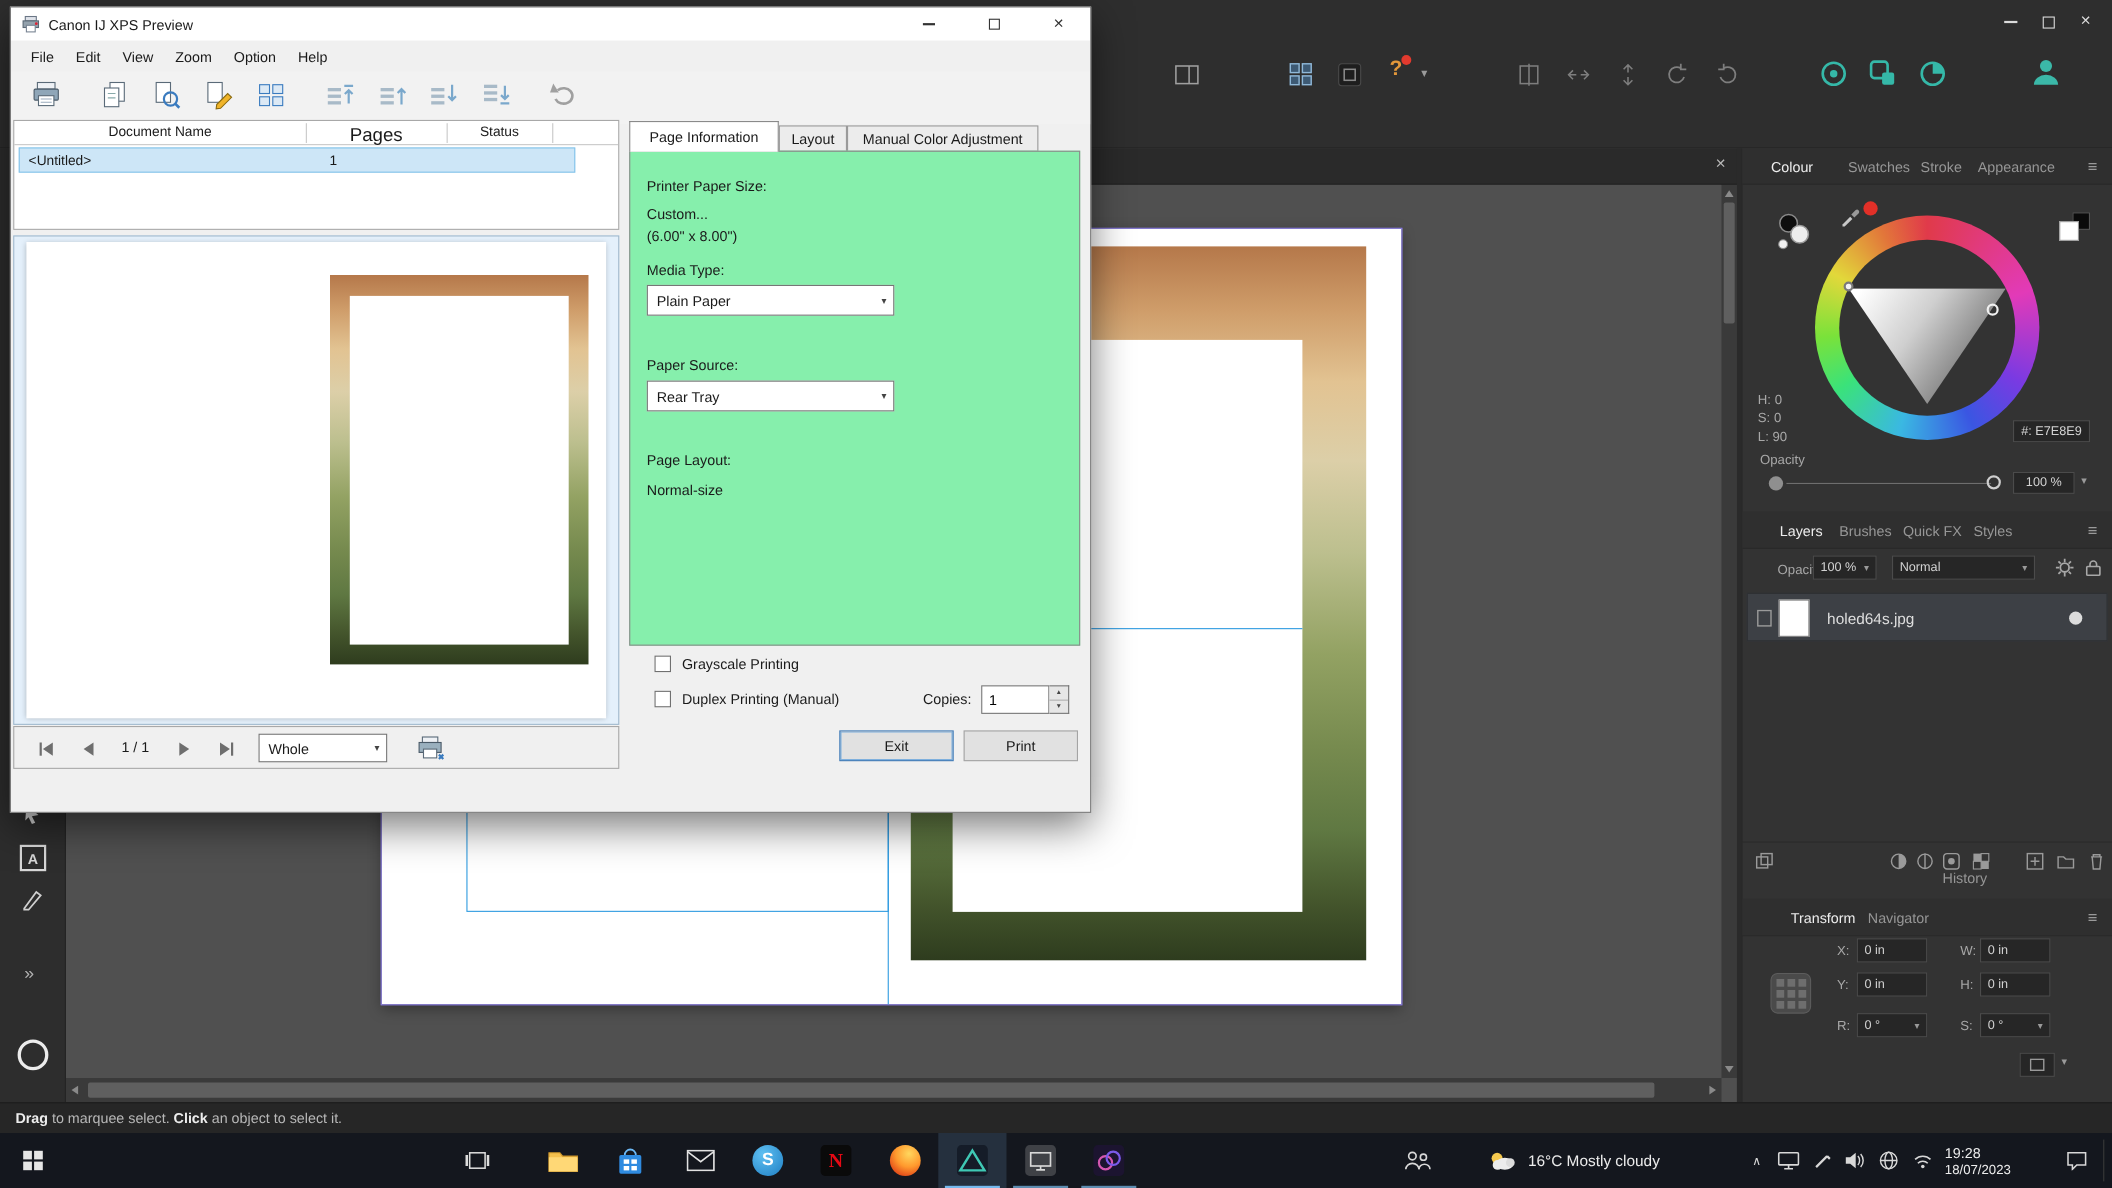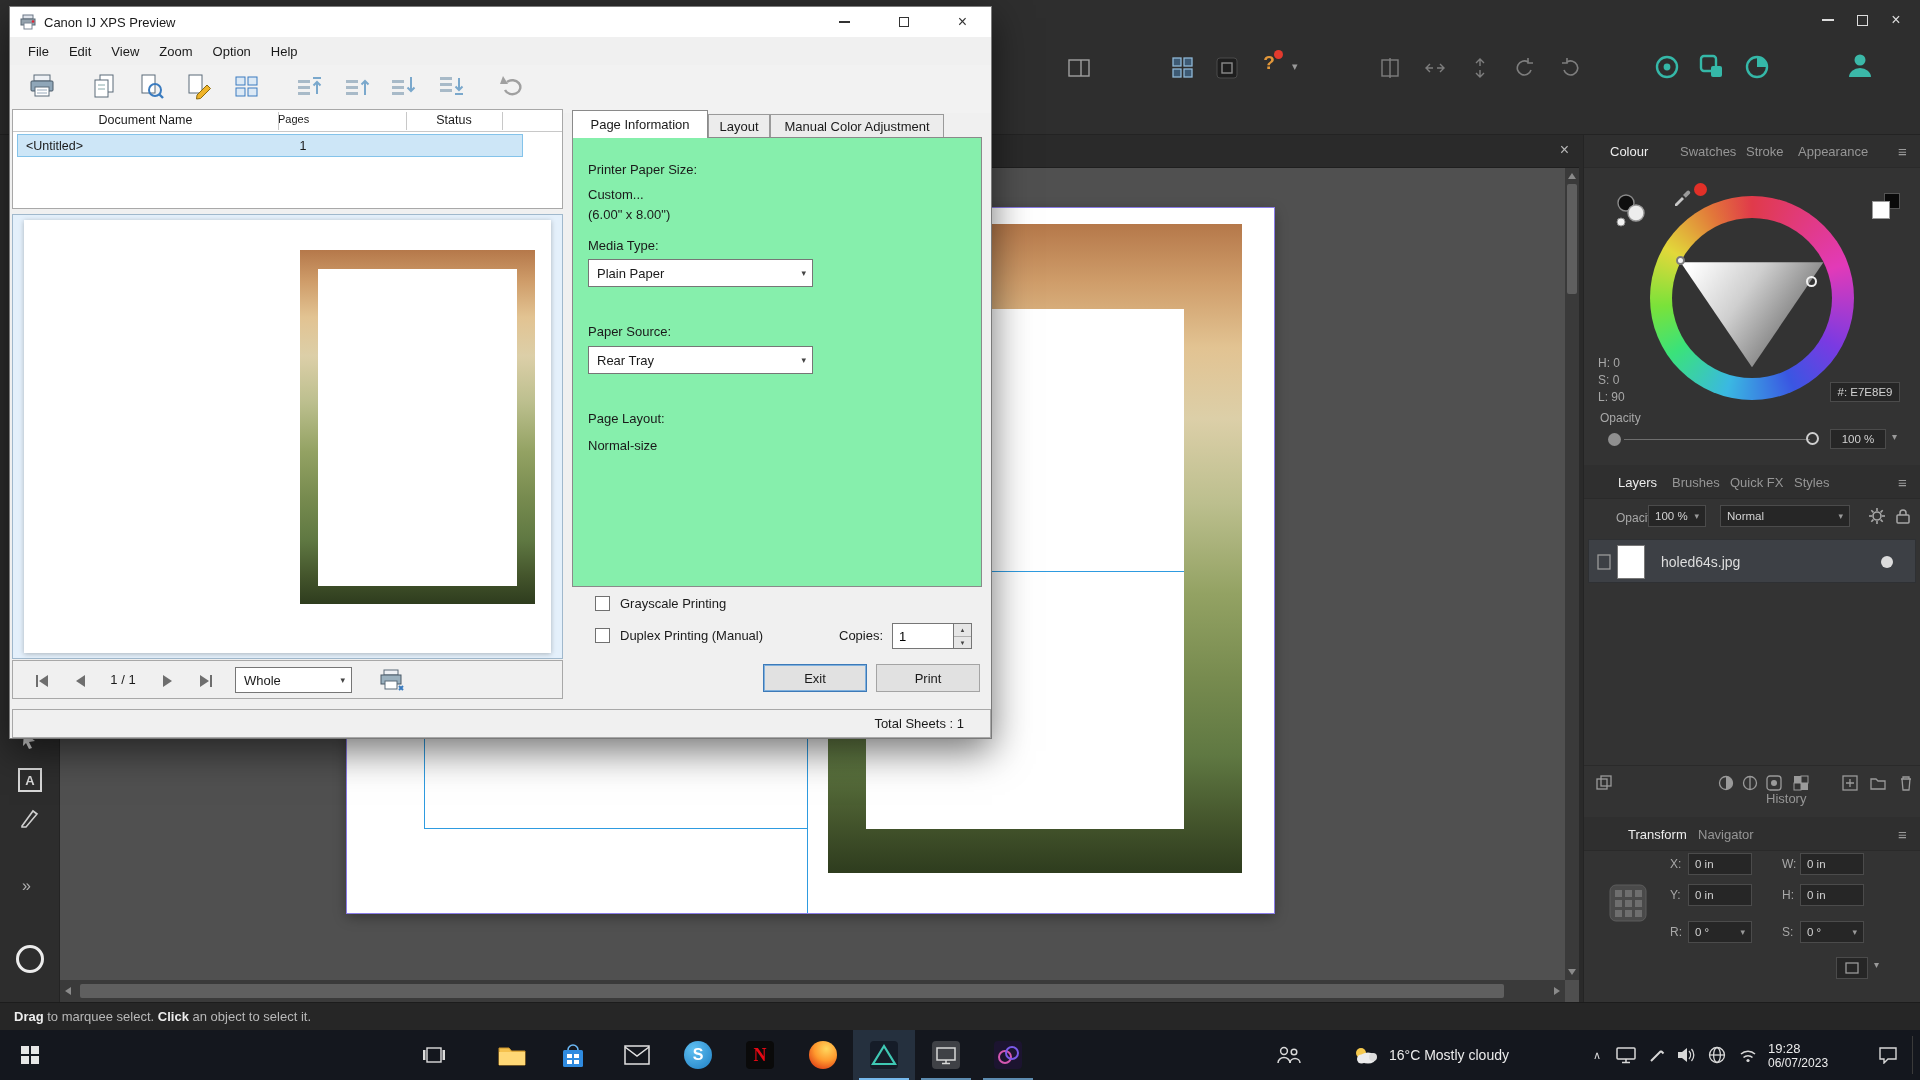--- a/index.html
+++ b/index.html
@@ -522,21 +522,21 @@
     <div class="tbtn" style="left:486px">
       <svg width="28" height="28">
           <path d="M8 10 a8 7 0 1 1 -2 8" fill="none" stroke="#a0a0a0" stroke-width="2.4"></path>
           <path d="M4 4 L9 12 L1 12 Z" fill="#a0a0a0"></path>
         </svg>
       </div>
 
     <div class="ab" style="left:2px;top:102px;width:551px;height:100px;background:#fff;border:1px solid #a8a8a8">
       <div class="ab" style="left:0;top:0;width:100%;height:22px;border-bottom:1px solid #c8c8c8">
         <div class="ab" style="left:0;top:3px;width:265px;text-align:center;font-size:12.5px">Document Name</div>
-        <div class="ab" style="left:265px;top:3px;width:128px;font-size:11px">Pages</div>
+        <div class="ab" style="left:265px;top:3px;width:128px;text-align:center;font-size:17px">Pages</div>
         <div class="ab" style="left:393px;top:3px;width:96px;text-align:center;font-size:12.5px">Status</div>
         <div class="ab" style="left:265px;top:2px;width:1px;height:18px;background:#c8c8c8"></div>
         <div class="ab" style="left:393px;top:2px;width:1px;height:18px;background:#c8c8c8"></div>
         <div class="ab" style="left:489px;top:2px;width:1px;height:18px;background:#c8c8c8"></div>
       </div>
       <div class="ab" style="left:4px;top:24px;width:506px;height:23px;background:#cde6f7;border:1px solid #84c3ea;display:flex;align-items:center">
         <span style="margin-left:8px;font-size:12.5px">&lt;Untitled&gt;</span>
         <span class="ab" style="left:261px;width:48px;text-align:center;font-size:12.5px">1</span>
       </div>
     </div>
@@ -608,21 +608,20 @@
     <div class="lbl" style="left:829px;top:621px">Copies:</div>
     <input class="ab" style="left: 882px; top: 616px; width: 62px; height: 26px; border: 1px solid rgb(118, 118, 118); font-size: 13px; padding-left: 6px; font-family: &quot;Liberation Sans&quot;, sans-serif;" value="1">
     <div class="ab" style="left:944px;top:616px;width:18px;height:26px;border:1px solid #767676;border-left:none;background:#e6e6e6">
       <div style="height:13px;display:flex;align-items:center;justify-content:center;font-size:6px;color:#444;border-bottom:1px solid #b0b0b0">▲</div>
       <div style="height:12px;display:flex;align-items:center;justify-content:center;font-size:6px;color:#444">▼</div>
     </div>
 
     <div class="btn" style="left:753px;top:657px;width:104px;height:28px;border:1px solid #3d7ab8;box-shadow:inset 0 0 0 1px #7fb0dd">Exit</div>
     <div class="btn" style="left:866px;top:657px;width:104px;height:28px">Print</div>
 
-    <div class="ab" style="left:2px;top:702px;width:979px;height:29px;background:#f0f0f0;border:1px solid #a8a8a8;font-size:13px;line-height:27px;text-align:right;padding-right:26px"><span>Total Sheets :  1</span></div>
   </div>
 
   <div class="tb">
     <div class="slot" style="left:0;width:60px">
       <svg width="18" height="18">
           <g fill="#e6e6e6">
             <rect width="8" height="8"></rect>
             <rect x="10" width="8" height="8"></rect>
             <rect y="10" width="8" height="8"></rect>
             <rect x="10" y="10" width="8" height="8"></rect>
@@ -745,21 +744,21 @@
       </div>
     <div class="slot" style="left:1733px;width:30px">
       <svg width="18" height="15">
           <path d="M2 6 a10 10 0 0 1 14 0 M4.5 9.5 a6.5 6.5 0 0 1 9 0" stroke="#d8d8d8" fill="none" stroke-width="1.5"></path>
           <circle cx="9" cy="12.5" r="1.6" fill="#d8d8d8"></circle>
         </svg>
       </div>
 
     <div class="ab" style="left:1768px;top:0;width:100px;height:50px;display:flex;flex-direction:column;justify-content:center">
       <div style="font-size:13px;color:#ececec">19:28</div>
-      <div style="font-size:12px;color:#ececec">06/07/2023</div>
+      <div style="font-size:12px;color:#ececec">18/07/2023</div>
     </div>
     <div class="slot" style="left:1868px;width:40px">
       <svg width="20" height="18">
           <path d="M2 2 h16 v11 h-8 l-4 4 v-4 h-4 Z" fill="none" stroke="#d8d8d8" stroke-width="1.4"></path>
         </svg>
       </div>
     <div class="ab" style="left:1912px;top:6px;width:1px;height:38px;background:#3a3a3a"></div>
   </div>
 
 </div>

